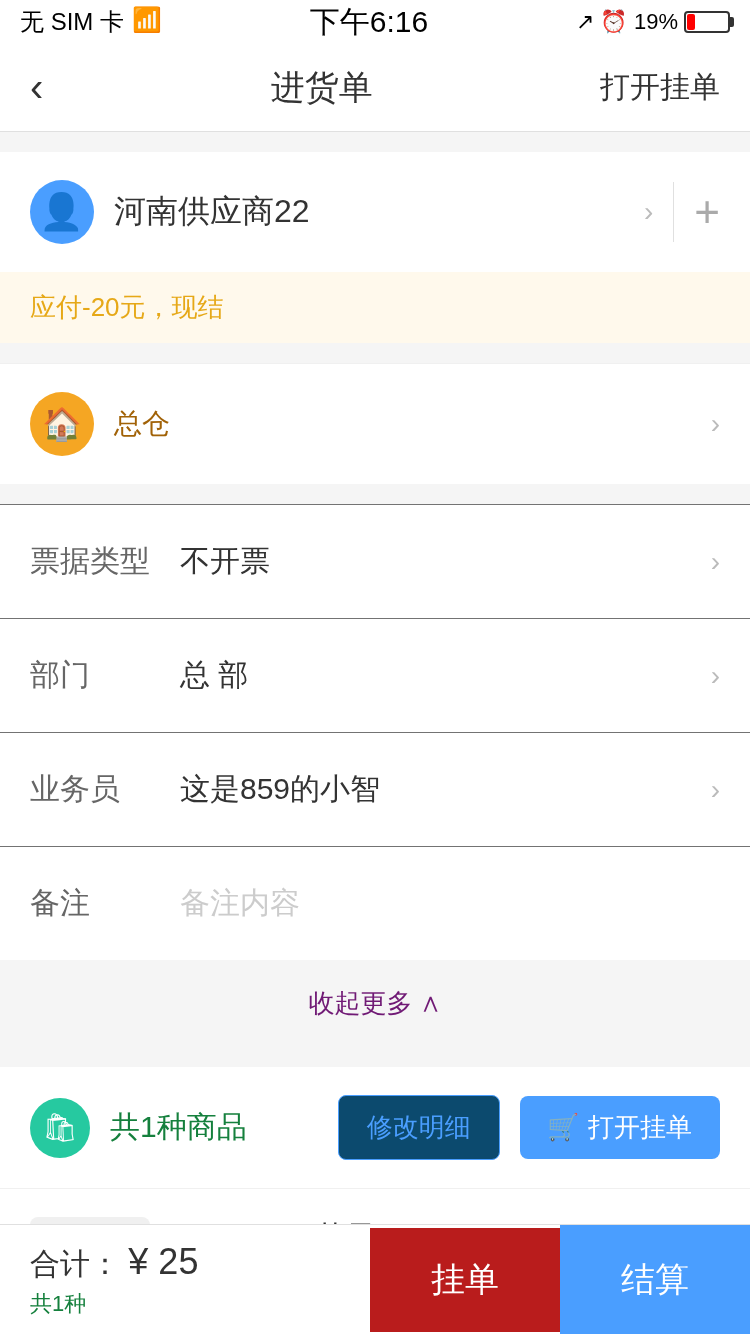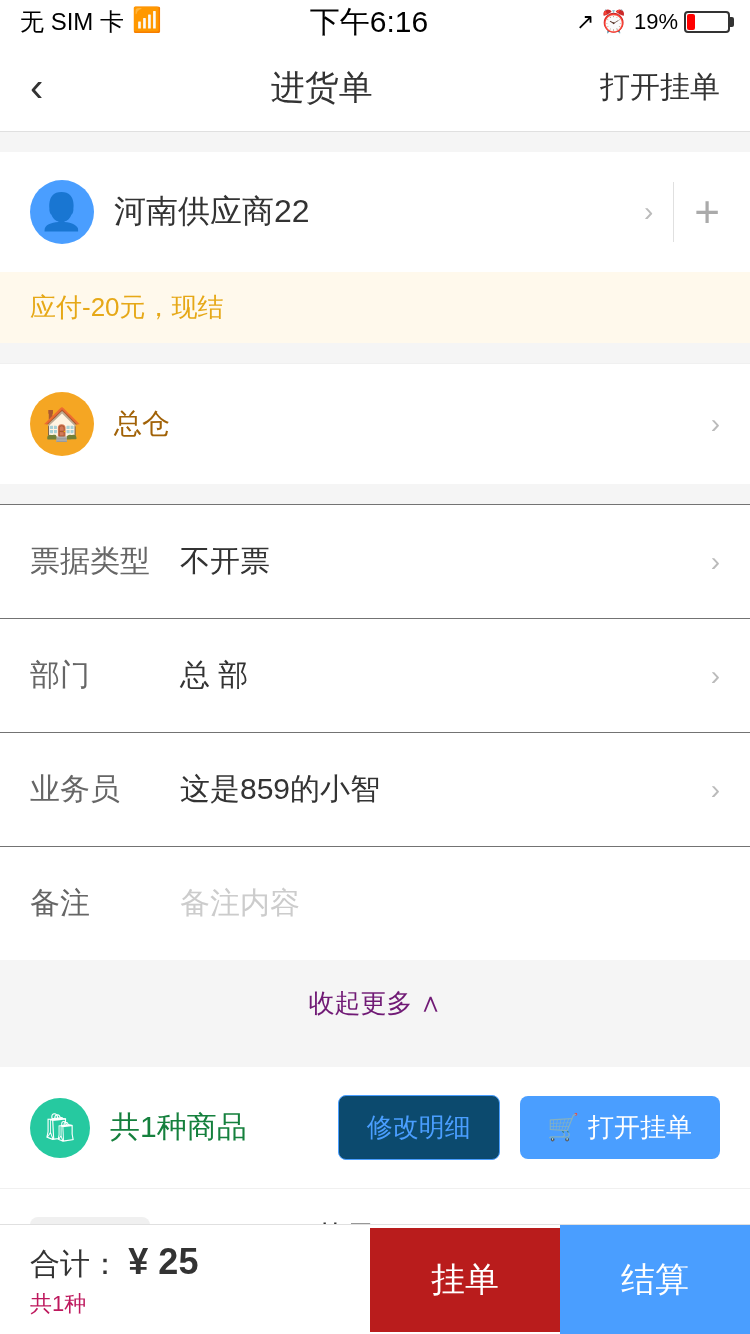--- a/index.html
+++ b/index.html
@@ -235,22 +235,22 @@
       background: #fff;
       display: flex;
       align-items: center;
       border-top: 1px solid #e0e0e0;
     }
     .footer-total {
       flex: 1;
       padding: 0 30px;
     }
     .footer-total-main { font-size: 30px; color: #333; }
-    .footer-total-main .amount { font-size: 36px; font-weight: bold; }
-    .footer-total-sub { font-size: 22px; color: #be185d; margin-top: 4px; }
+    .footer-total-main .amount { font-size: 36px; font-weight: normal; }
+    .footer-total-sub { font-size: 22px; color: #15803d; margin-top: 4px; }
     .footer-btn-suspend {
       width: 190px; height: 104px;
       background: #b91c1c;
       display: flex; align-items: center; justify-content: center;
       font-size: 34px; color: #fff; cursor: pointer;
       flex-shrink: 0;
     }
     .footer-btn-checkout {
       width: 190px; height: 110px;
       background: #4a9eff;

